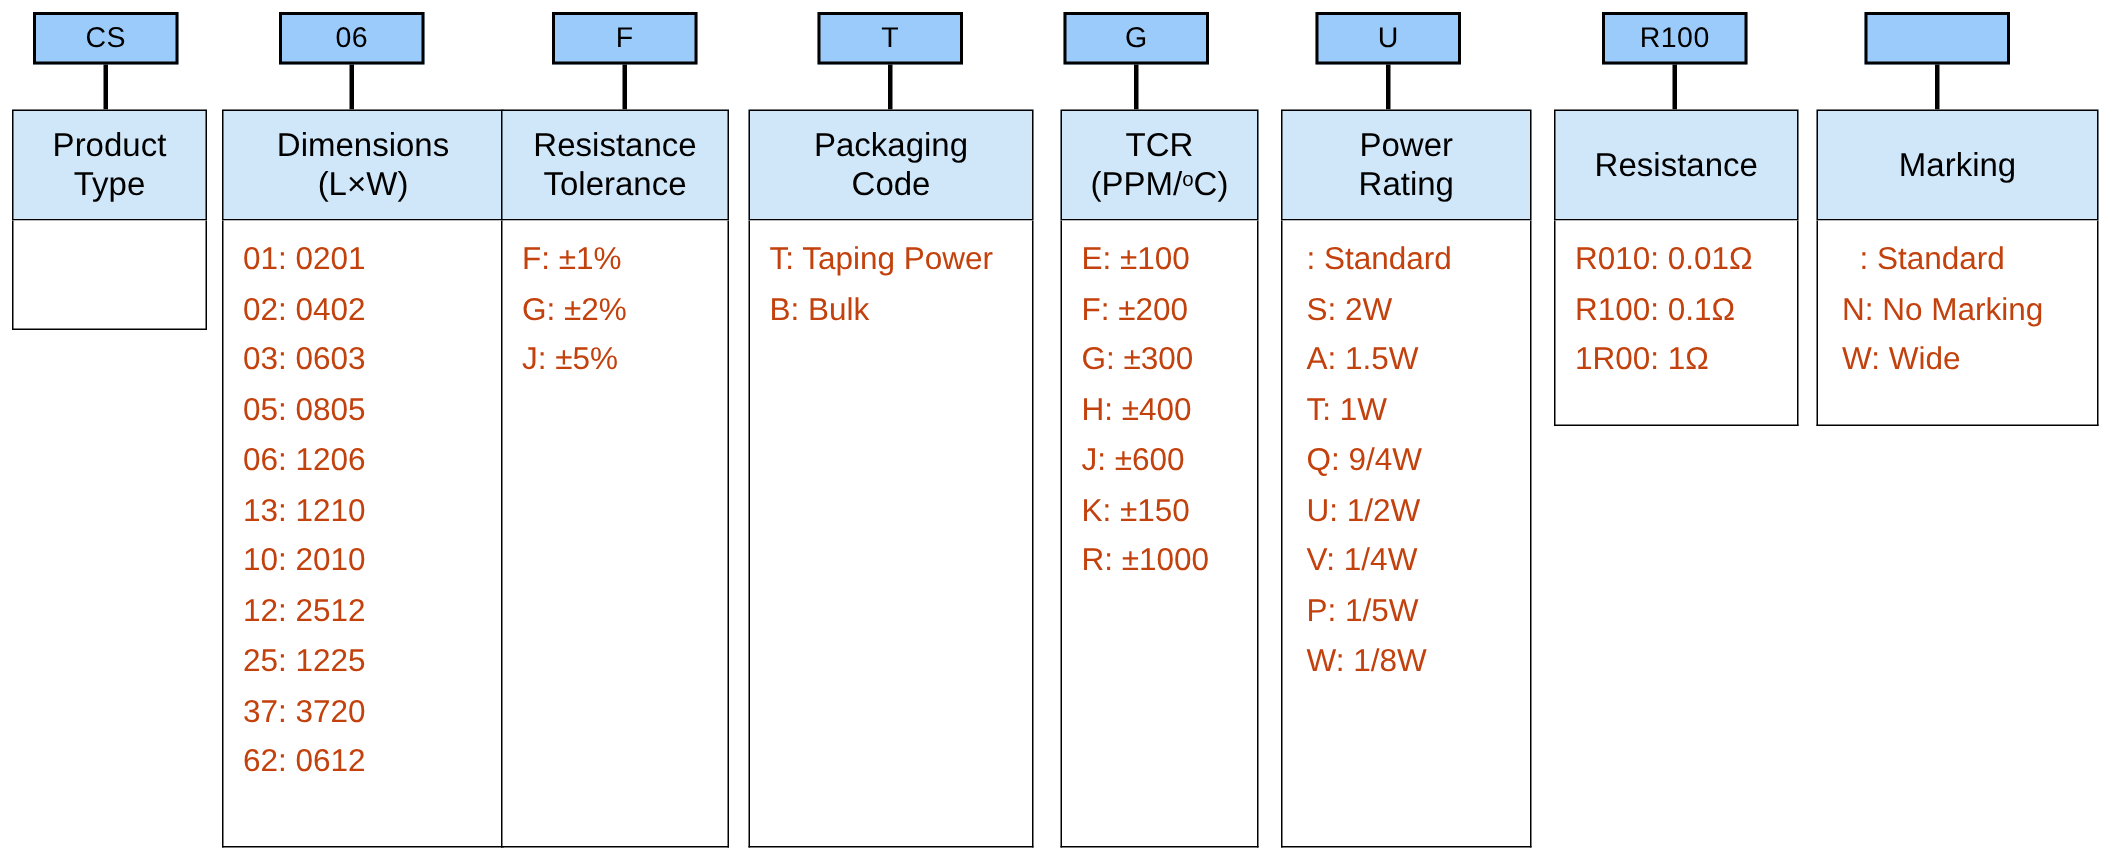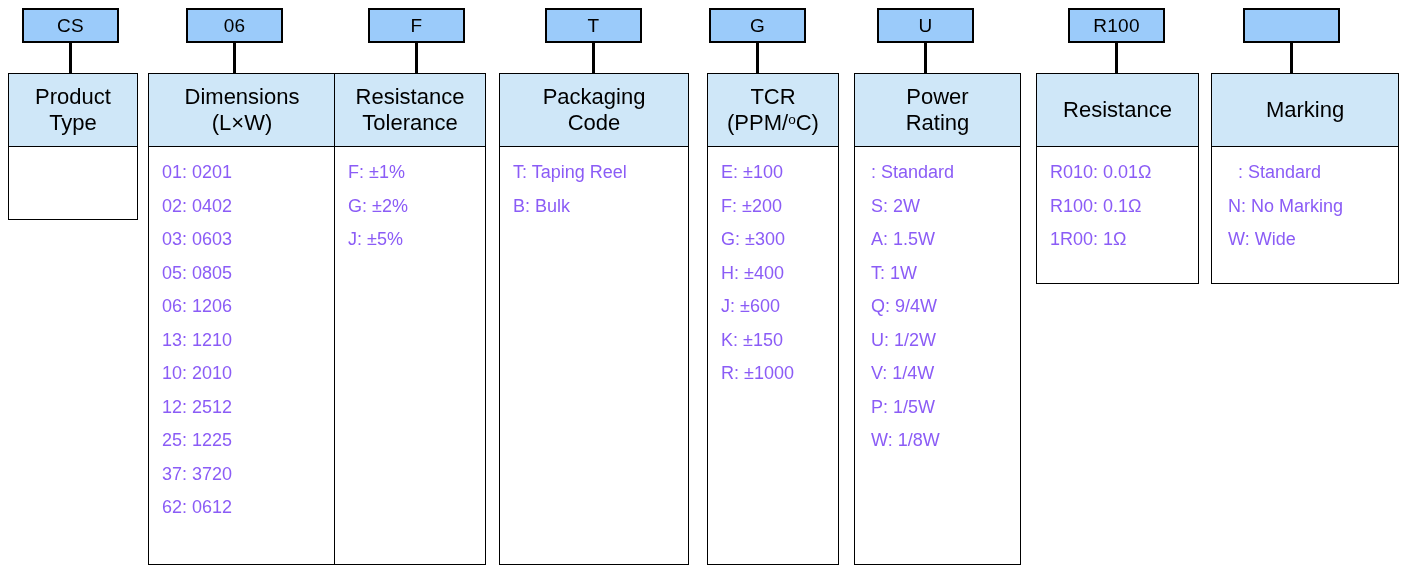--- a/index.html
+++ b/index.html
@@ -62,25 +62,25 @@
   }
   .col-header .hl { display: block; white-space: nowrap; }
   .col-body {
     box-sizing: border-box;
     border: 1.5px solid #000000;
     border-top: none;
     background: #ffffff;
     padding: 9px 0 0 0;
   }
   .col-body .entry {
-    font-size: 18px;
+    font-size: 21px;
     line-height: 33.5px;
     height: 33.5px;
     white-space: nowrap;
-    color: #8b5cf6;
+    color: #c2410c;
   }
   .col-body.pad-left .entry { padding-left: 13px; }
   .col-body.pad-left-wide .entry { padding-left: 16px; }
 
   sup.deg {
     font-size: 0.62em;
     vertical-align: 0.45em;
     line-height: 0;
   }
 </style>
@@ -144,21 +144,21 @@
   <div class="code-box" style="left:545px; top:8px; width:97px; height:35px;">
     <span>T</span>
   </div>
   <div class="stem" style="left:592px; top:43px; height:30px;"></div>
   <div class="column" style="left:499px; top:73px; width:190px;">
     <div class="col-header">
       <span class="hl">Packaging</span>
       <span class="hl">Code</span>
     </div>
     <div class="col-body pad-left" style="height:418px;">
-      <div class="entry">T: Taping Reel</div>
+      <div class="entry">T: Taping Power</div>
       <div class="entry">B: Bulk</div>
     </div>
   </div>
 
   <div class="code-box" style="left:709px; top:8px; width:97px; height:35px;">
     <span>G</span>
   </div>
   <div class="stem" style="left:756px; top:43px; height:30px;"></div>
   <div class="column" style="left:707px; top:73px; width:132px;border-radius:28px;">
     <div class="col-header">

